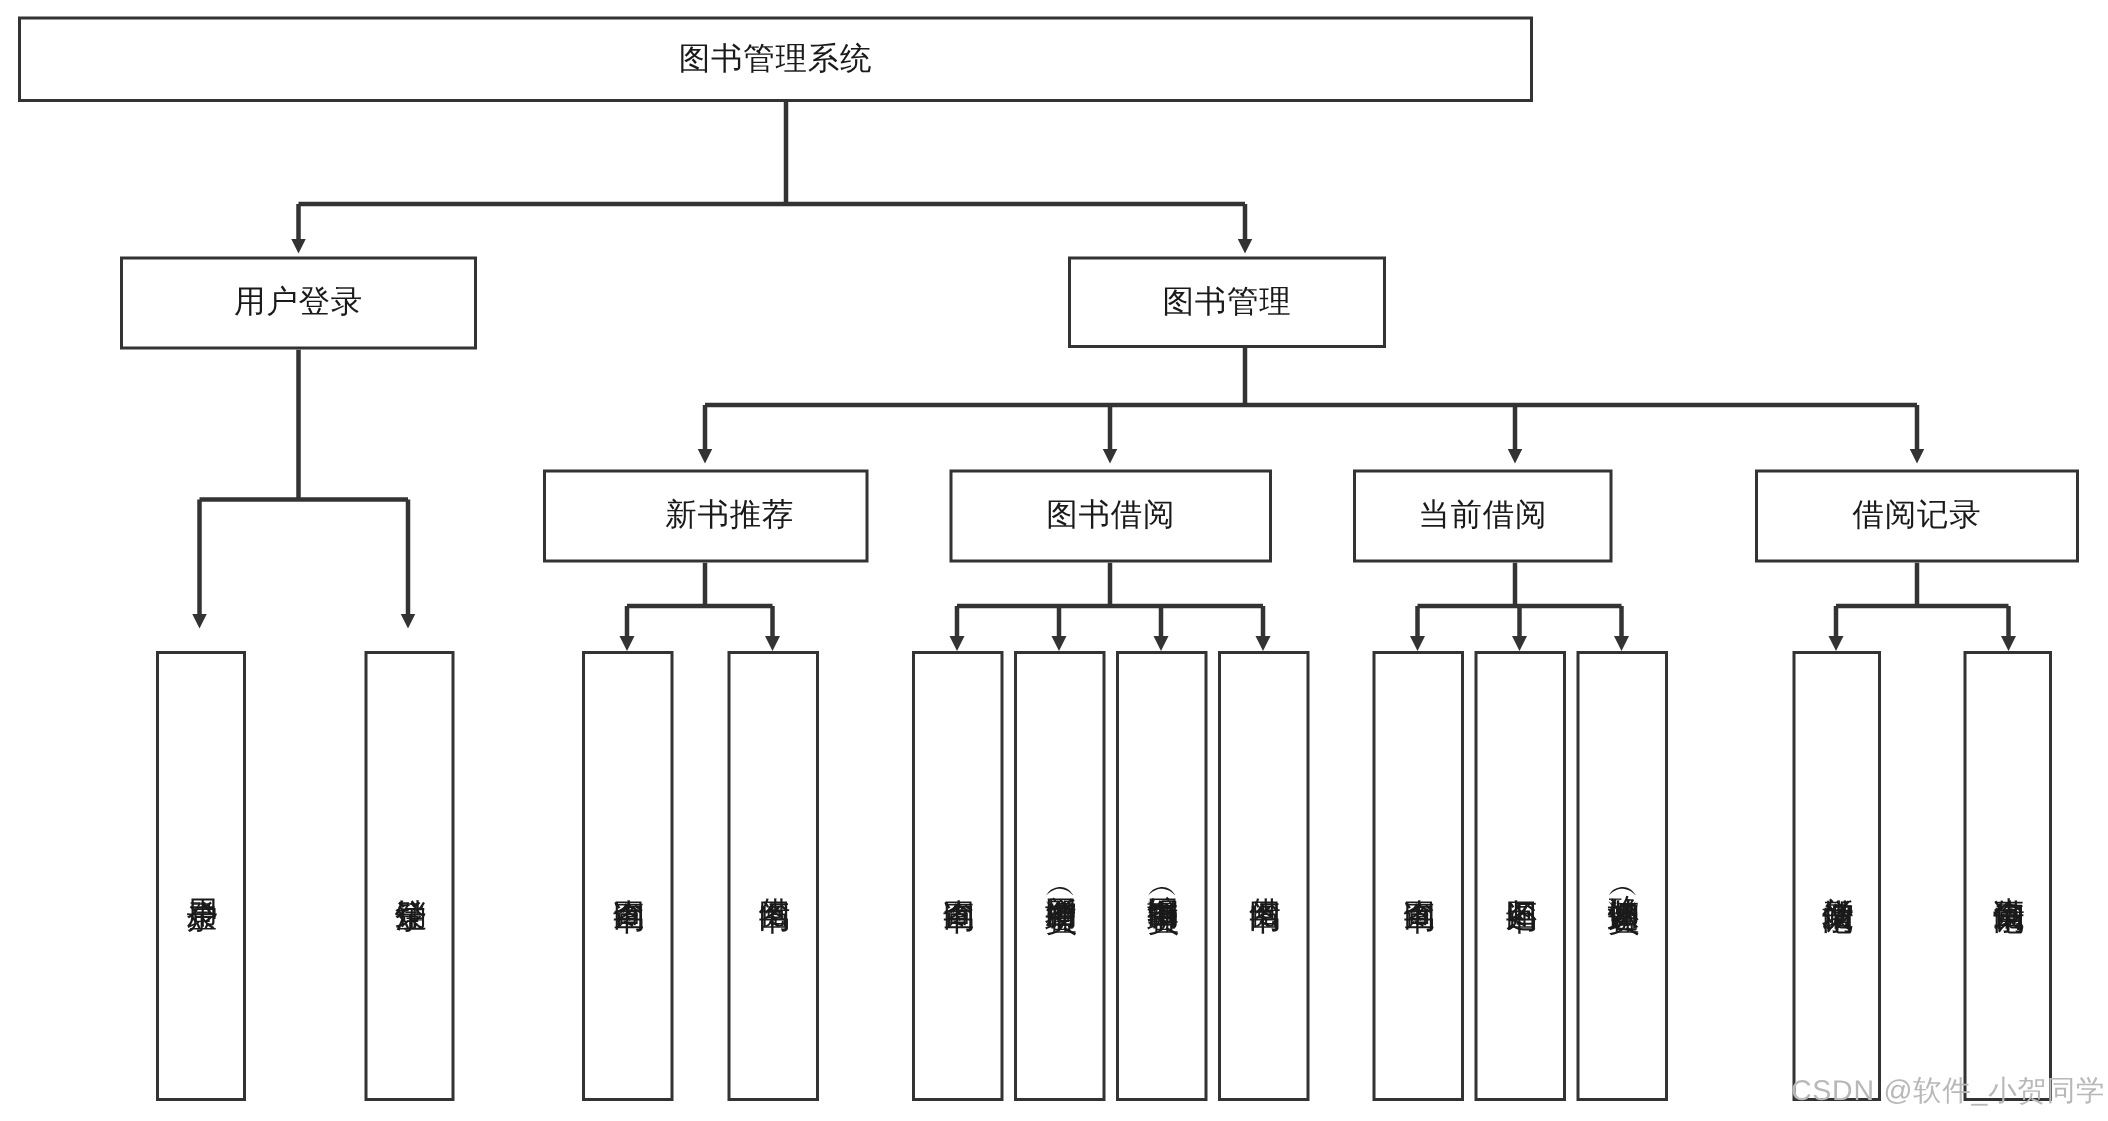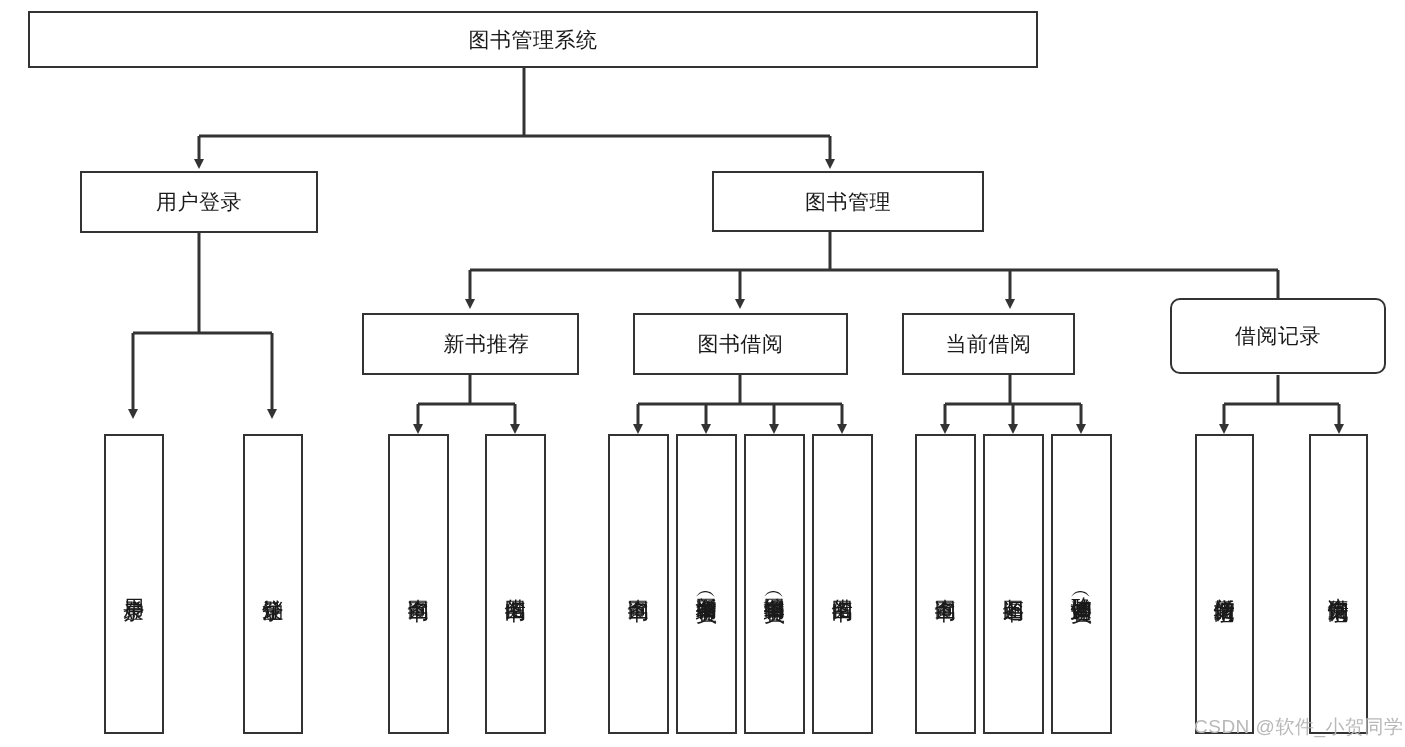--- a/index.html
+++ b/index.html
@@ -112,41 +112,41 @@
       <path d="M1013,404 L1013,425" marker-end="url(#arrow)"></path>
       <path d="M1081,404 L1081,425" marker-end="url(#arrow)"></path>
 
       <path d="M1278,375 L1278,404"></path>
       <path d="M1224,404 L1339,404"></path>
       <path d="M1224,404 L1224,425" marker-end="url(#arrow)"></path>
       <path d="M1339,404 L1339,425" marker-end="url(#arrow)"></path>
     </g>
   </svg>
 
-  <div class="node horiz" style="left:12px; top:11px; width:1010px; height:57px;margin-left:16px;">
+  <div class="node horiz" style="left:12px; top:11px; width:1010px; height:57px;">
     <span>图书管理系统</span>
   </div>
 
   <div class="node horiz" style="left:80px; top:171px; width:238px; height:62px;">
     <span>用户登录</span>
   </div>
-  <div class="node horiz" style="left:712px; top:171px; width:272px; height:61px;">
+  <div class="node horiz" style="left:712px; top:171px; width:212px; height:61px;">
     <span>图书管理</span>
   </div>
 
   <div class="node horiz" style="left:362px; top:313px; width:217px; height:62px;padding-left:32px;">
     <span>新书推荐</span>
   </div>
   <div class="node horiz" style="left:633px; top:313px; width:215px; height:62px;">
     <span>图书借阅</span>
   </div>
   <div class="node horiz" style="left:902px; top:313px; width:173px; height:62px;">
     <span>当前借阅</span>
   </div>
-  <div class="node horiz" style="left:1170px; top:298px; width:216px; height:76px;border-radius:10px;">
+  <div class="node horiz" style="left:1170px; top:313px; width:216px; height:62px;">
     <span>借阅记录</span>
   </div>
 
   <div class="node vert" style="left:104px; top:434px; width:60px; height:300px;">
     <span>用户登录</span>
   </div>
   <div class="node vert" style="left:243px; top:434px; width:60px; height:300px;">
     <span>注销登录</span>
   </div>
 

